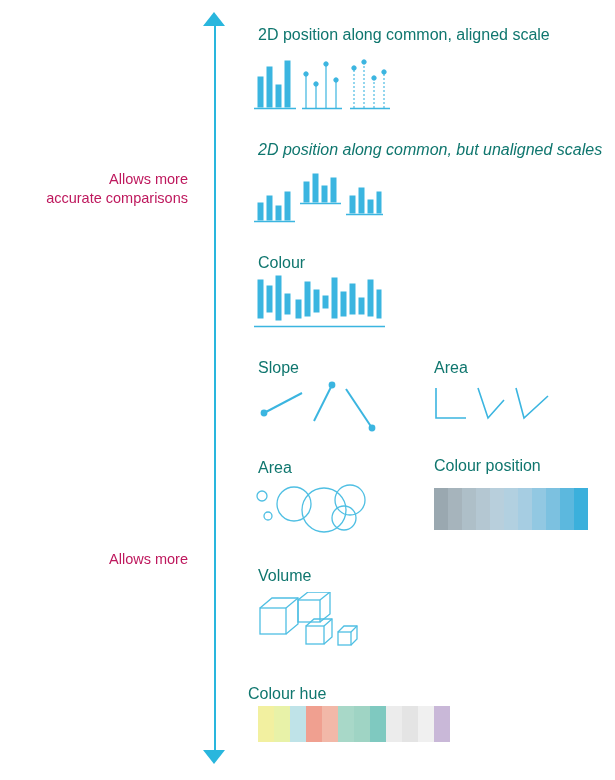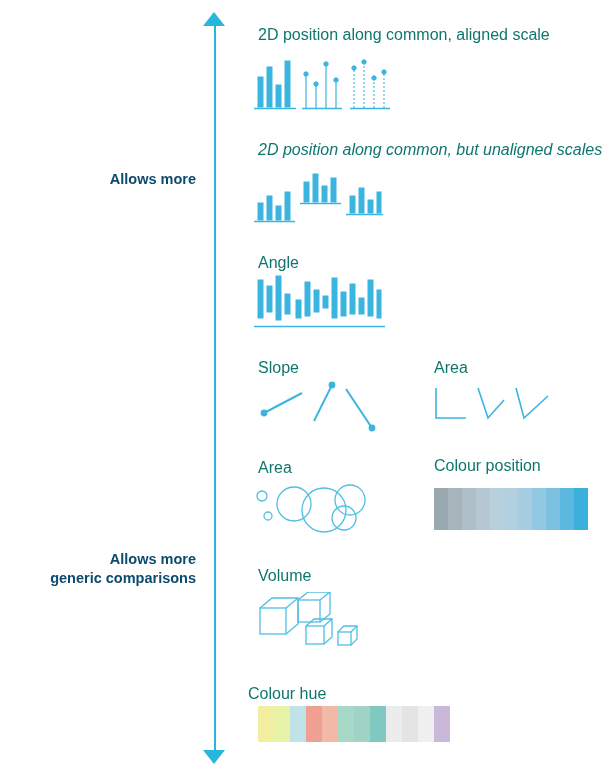--- a/index.html
+++ b/index.html
@@ -45,26 +45,25 @@
   }
   .axis-arrow.down {
     bottom: 0;
     border-top: 14px solid #29b6dd;
   }
 
   
   .side-label {
     position: absolute;
     text-align: right;
-    color: #0c4a6e;
+    color: #be185d;
     font-size: 14.5px;
     line-height: 19px;
     width: 180px;
-    left: 16px;
-    font-weight: bold;
+    left: 8px;
   }
   .side-label.top { top: 170px; }
   .side-label.bottom { top: 550px; }
 
   
   .item-title {
     position: absolute;
     color: #0f766e;
     font-size: 16px;
     line-height: 18px;
@@ -106,24 +105,24 @@
 <body>
 
 <div class="axis-wrap">
   <div class="axis-arrow up"></div>
   <div class="axis-line"></div>
   <div class="axis-arrow down"></div>
 </div>
 
 <div class="side-label top">
   <div>Allows more</div>
+  <div>accurate comparisons</div>
 </div>
 <div class="side-label bottom">
   <div>Allows more</div>
-  <div>generic comparisons</div>
 </div>
 
 <div class="item-title" style="left:258px; top:26px;">2D position along common, aligned scale</div>
 <svg class="gfx" style="left:254px; top:55px;" width="140" height="60">
   <g stroke="#3bb5e0" fill="#3bb5e0">
 
     <rect x="4" y="22" width="5" height="30"></rect>
     <rect x="13" y="12" width="5" height="40"></rect>
     <rect x="22" y="30" width="5" height="22"></rect>
     <rect x="31" y="6" width="5" height="46"></rect>
@@ -172,21 +171,21 @@
     <line x1="46" y1="35.5" x2="87" y2="35.5" stroke-width="1.5"></line>
 
     <rect x="96" y="28" width="5" height="17"></rect>
     <rect x="105" y="20" width="5" height="25"></rect>
     <rect x="114" y="32" width="5" height="13"></rect>
     <rect x="123" y="24" width="4" height="21"></rect>
     <line x1="92" y1="46.5" x2="129" y2="46.5" stroke-width="1.5"></line>
   </g>
 </svg>
 
-<div class="item-title" style="left:258px; top:254px;">Angle</div>
+<div class="item-title" style="left:258px; top:254px;">Colour</div>
 <svg class="gfx" style="left:254px; top:272px;" width="132" height="62">
   <g fill="#3bb5e0" stroke="#3bb5e0">
     <rect x="4" y="8" width="5" height="38"></rect>
     <rect x="13" y="14" width="5" height="26"></rect>
     <rect x="22" y="4" width="5" height="44"></rect>
     <rect x="31" y="22" width="5" height="20"></rect>
     <rect x="42" y="28" width="5" height="18"></rect>
     <rect x="51" y="10" width="5" height="34"></rect>
     <rect x="60" y="18" width="5" height="22"></rect>
     <rect x="69" y="24" width="5" height="12"></rect>

